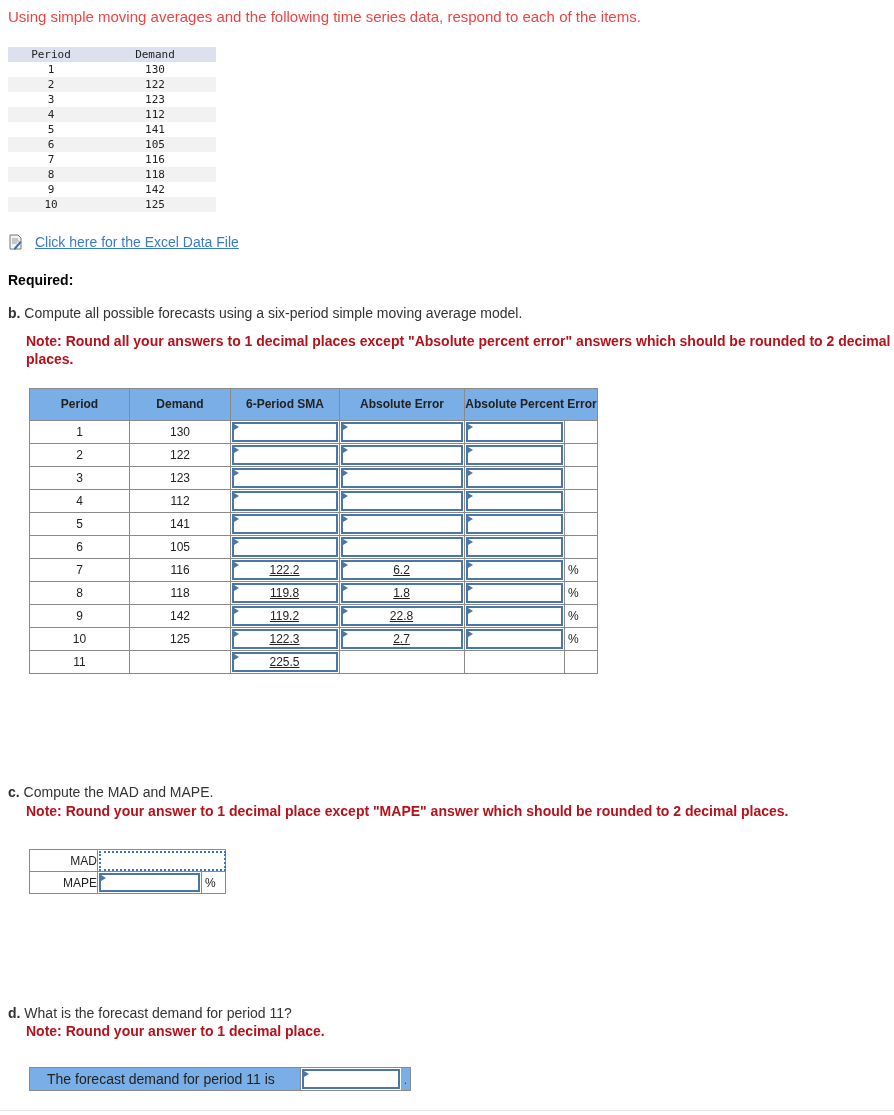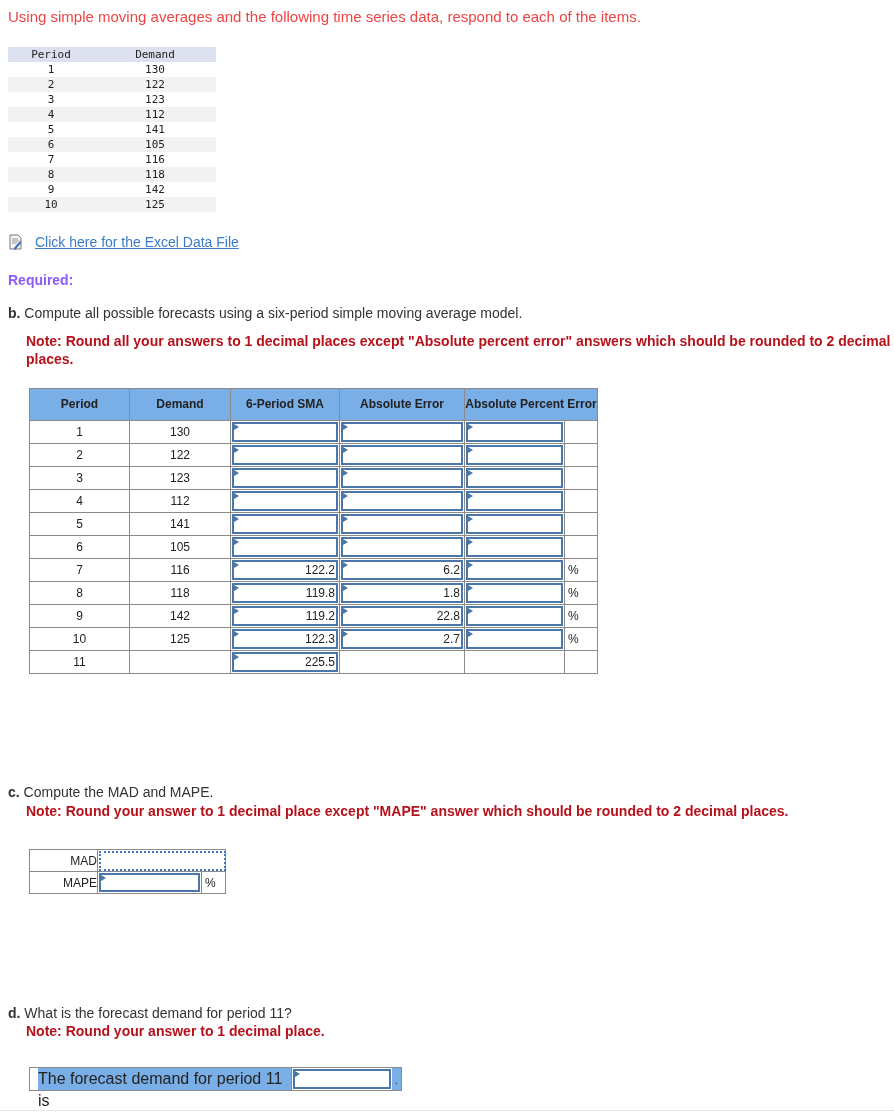--- a/index.html
+++ b/index.html
@@ -8,43 +8,43 @@
   .intro { left:8px; top:8px; font-size:15px; color:#ef4444; }
   
   .dtable { left:8px; top:47px; border-collapse:collapse; font-family:"DejaVu Sans Mono", monospace; font-size:11px; color:#222; }
   .dtable th { background:#dde0ee; font-weight:normal; height:15px; padding:0; }
   .dtable td { height:15px; padding:0; text-align:center; }
   .dtable th.c1, .dtable td.c1 { width:86px; }
   .dtable th.c2, .dtable td.c2 { width:122px; }
   .dtable tr.alt td { background:#f2f2f2; }
   .excel-link { left:8px; top:234px; font-size:14px; color:#3a7bc8; text-decoration:underline; display:flex; align-items:flex-start; gap:11px; }
   .excel-link .ic { width:16px; height:16px; display:inline-block; }
-  .required { left:8px; top:272px; font-size:14px; font-weight:bold; color:#8b5cf6; }
+  .required { left:8px; top:272px; font-size:14px; font-weight:bold; color:#000000; }
   .qb { left:8px; top:305px; font-size:14px; color:#333; }
   .qlabel { font-weight:bold; }
   .note { color:#b5121b; font-weight:bold; font-size:14px; line-height:18px; }
   .note-b { left:26px; top:324px; width:866px;margin-top:8px; }
   
   .mtable { left:29px; top:388px; border-collapse:collapse; font-size:12px; color:#222; }
   .mtable th { background:#7aaee6; border:1px solid #8a8a8a; font-weight:bold; height:31px; padding:0; line-height:13px; color:#222; }
   .mtable td { border:1px solid #8a8a8a; height:22px; padding:0; text-align:center; position:relative; }
   .col-p { width:99px; } .col-d { width:100px; } .col-s { width:108px; } .col-e { width:124px; } .col-a { width:99px; } .col-pct { width:29px; }
-  .inp { position:absolute; left:1px; right:1px; top:1px; bottom:1px; border:2px solid #4a76a8; background:#fff; text-align:right; font-size:12px; line-height:17px; padding-right:1px; box-sizing:border-box; }
+  .inp { position:absolute; left:1px; right:1px; top:1px; bottom:1px; border:2px solid #4a76a8; background:#fff; font-size:12px; line-height:17px; padding-right:1px; box-sizing:border-box;text-decoration:underline; }
   .inp::before { content:""; position:absolute; left:0; top:0; border-left:5px solid #4a76a8; border-top:3px solid transparent; border-bottom:3px solid transparent; }
   .pct { text-align:left !important; padding-left:3px !important; }
   .qc { left:8px; top:784px; font-size:14px; color:#333; }
   .note-c { left:26px; top:802px; }
   .madtable { left:29px; top:849px; border-collapse:collapse; font-size:12px; color:#222; }
   .madtable td { border:1px solid #8a8a8a; height:21px; padding:0 0 0 3px; position:relative; }
   .mad-l { width:64px;text-align:right; } .mad-i { width:100px; } .mad-p { width:20px; }
   .dotted { position:absolute; left:1px; right:-24px; top:1px; bottom:0; border:2px dotted #3a78c0; }
   .qd { left:8px; top:1005px; font-size:14px; color:#333; }
   .note-d { left:26px; top:1022px; }
   .fcbox { left:29px; top:1067px; display:flex; border:1px solid #8a8a8a; height:22px; }
-  .fclabel { background:#7aaee6; width:253px; font-size:16px; line-height:22px; padding-left:0; color:#222; border-right:1px solid #8a8a8a;margin-left:8px; }
+  .fclabel { background:#7aaee6; width:253px; font-size:14px; line-height:22px; padding-left:17px; color:#222; border-right:1px solid #8a8a8a; }
   .fcinp { width:98px; border:2px solid #4a76a8; background:#fff; position:relative; margin:1px; box-sizing:border-box; }
   .fcinp::before { content:""; position:absolute; left:0; top:0; border-left:5px solid #4a76a8; border-top:3px solid transparent; border-bottom:3px solid transparent; }
   .fcdot { background:#7aaee6; width:9px; font-size:10px; line-height:26px; text-align:center; }
   .bottom-line { left:0; top:1110px; width:894px; height:1px; background:#e6e6e6; }
 </style>
 </head>
 <body>
 
 <div class="abs intro">Using simple moving averages and the following time series data, respond to each of the items.</div>
 

